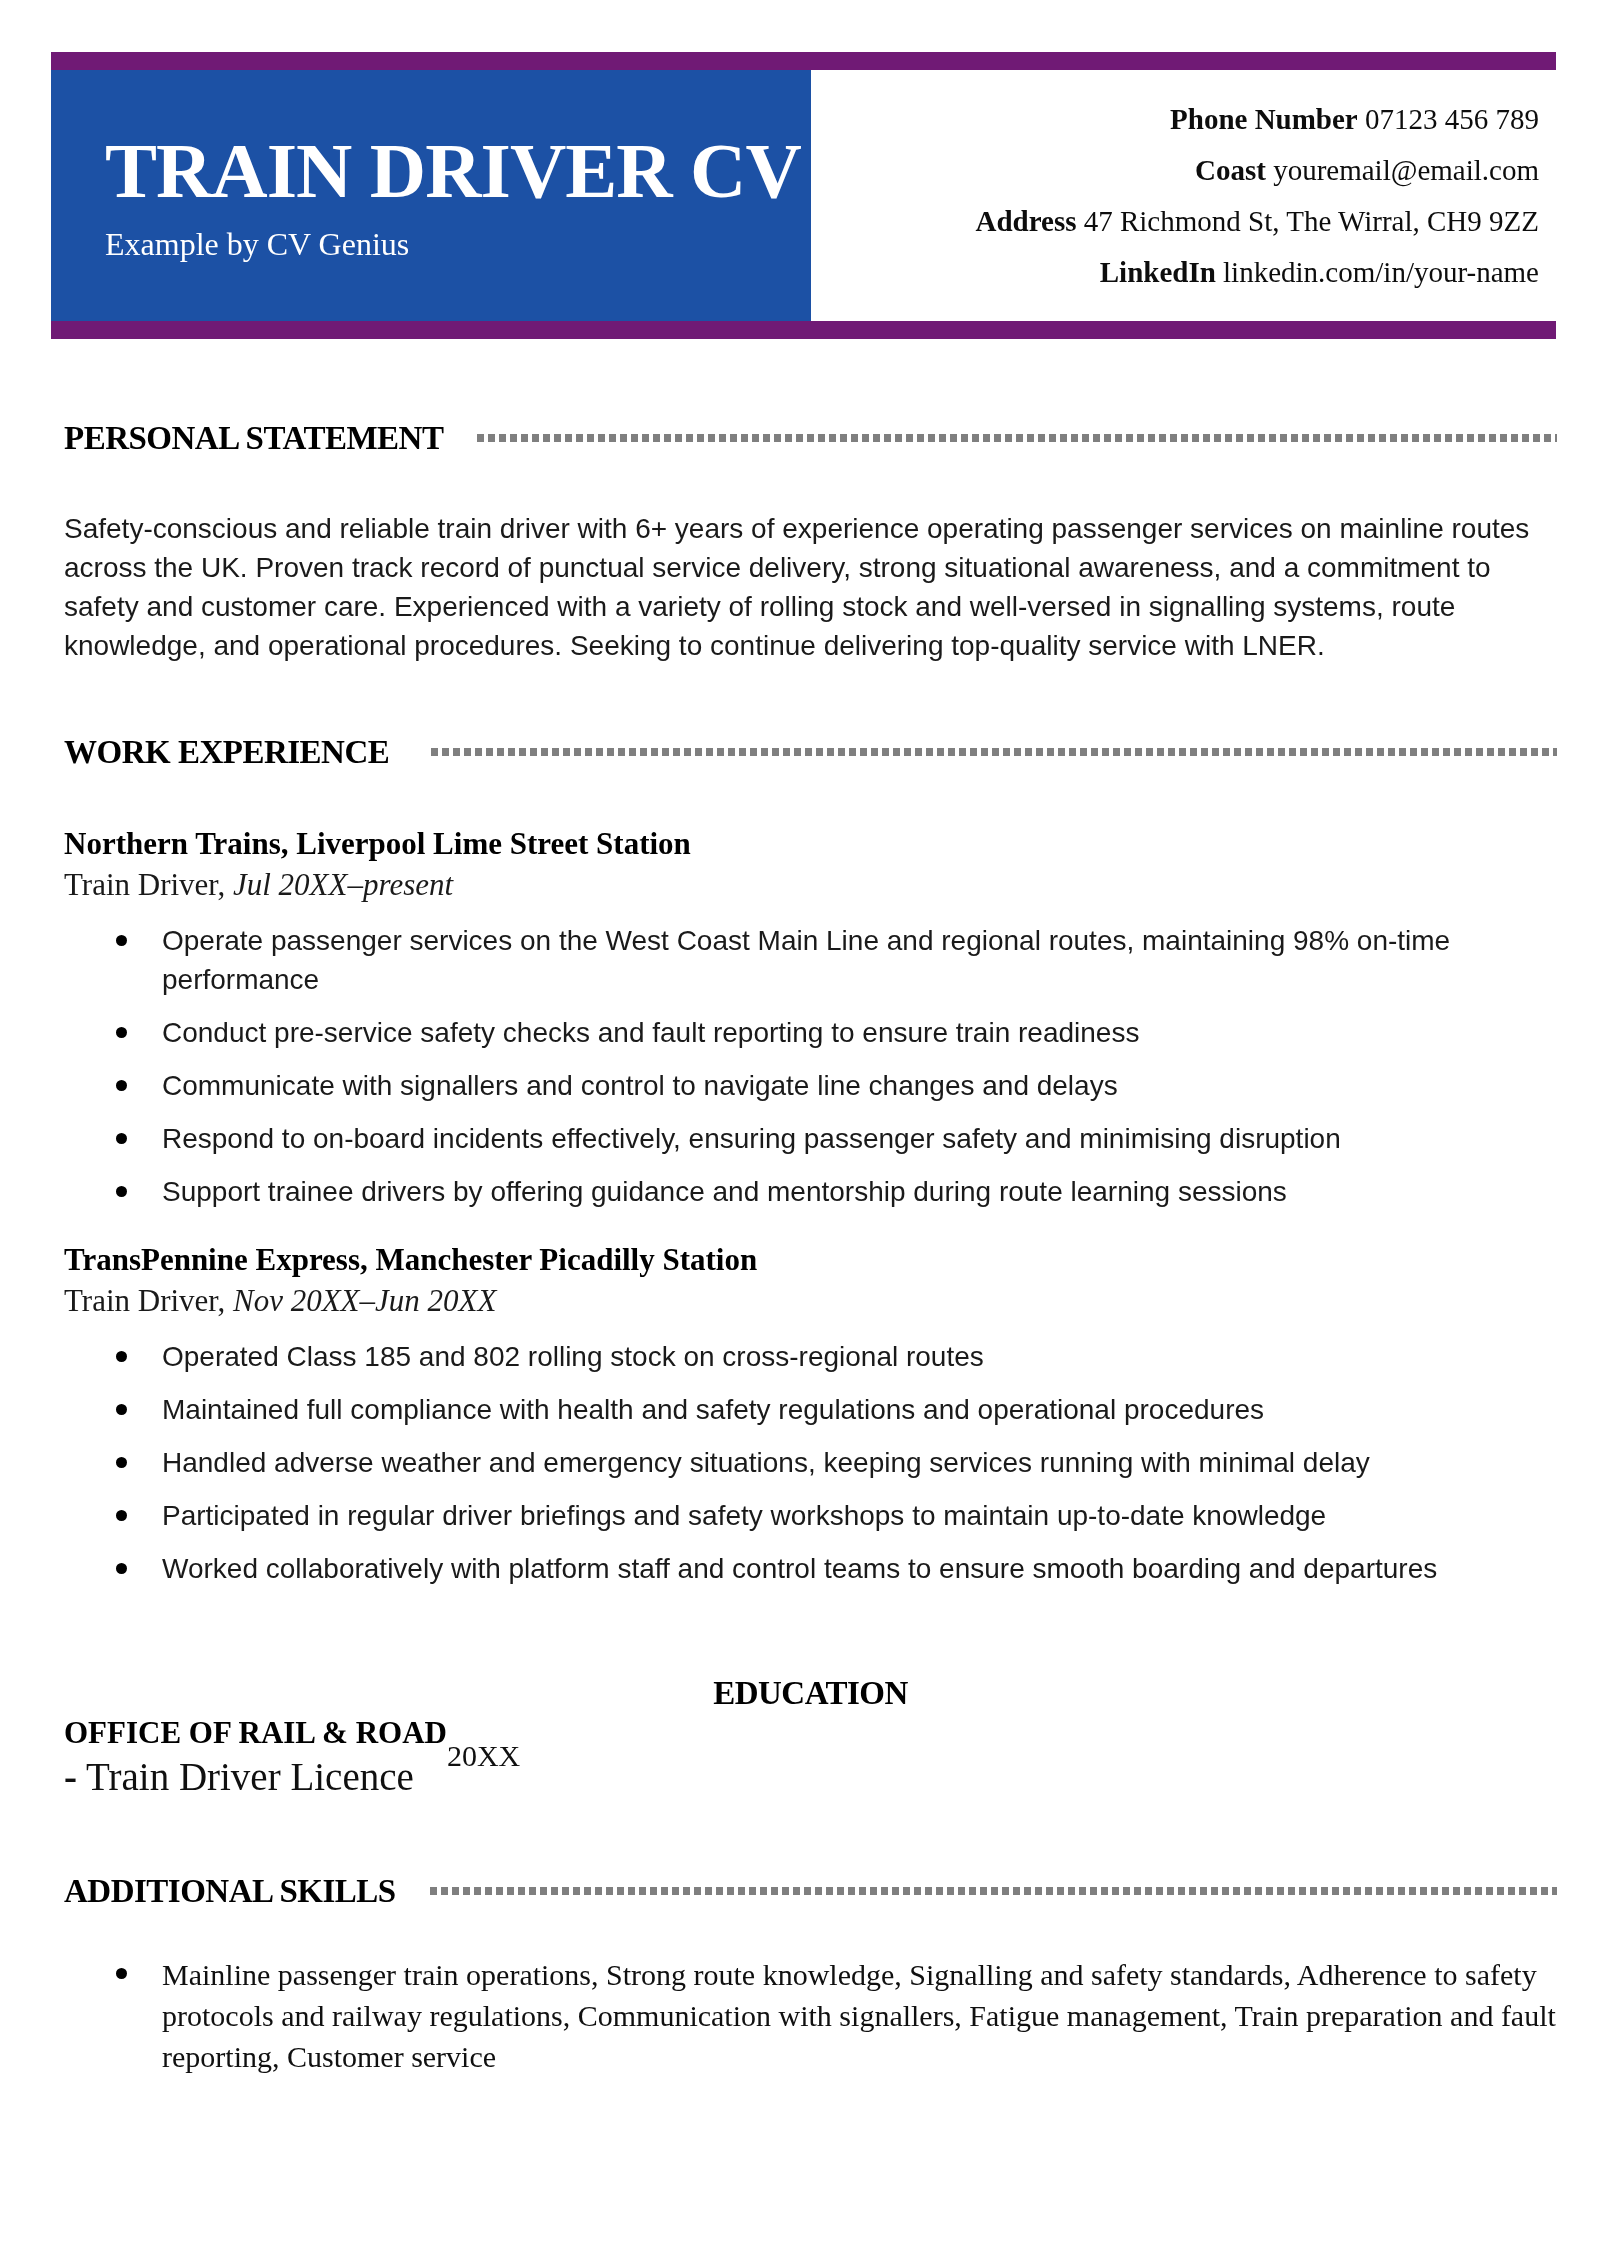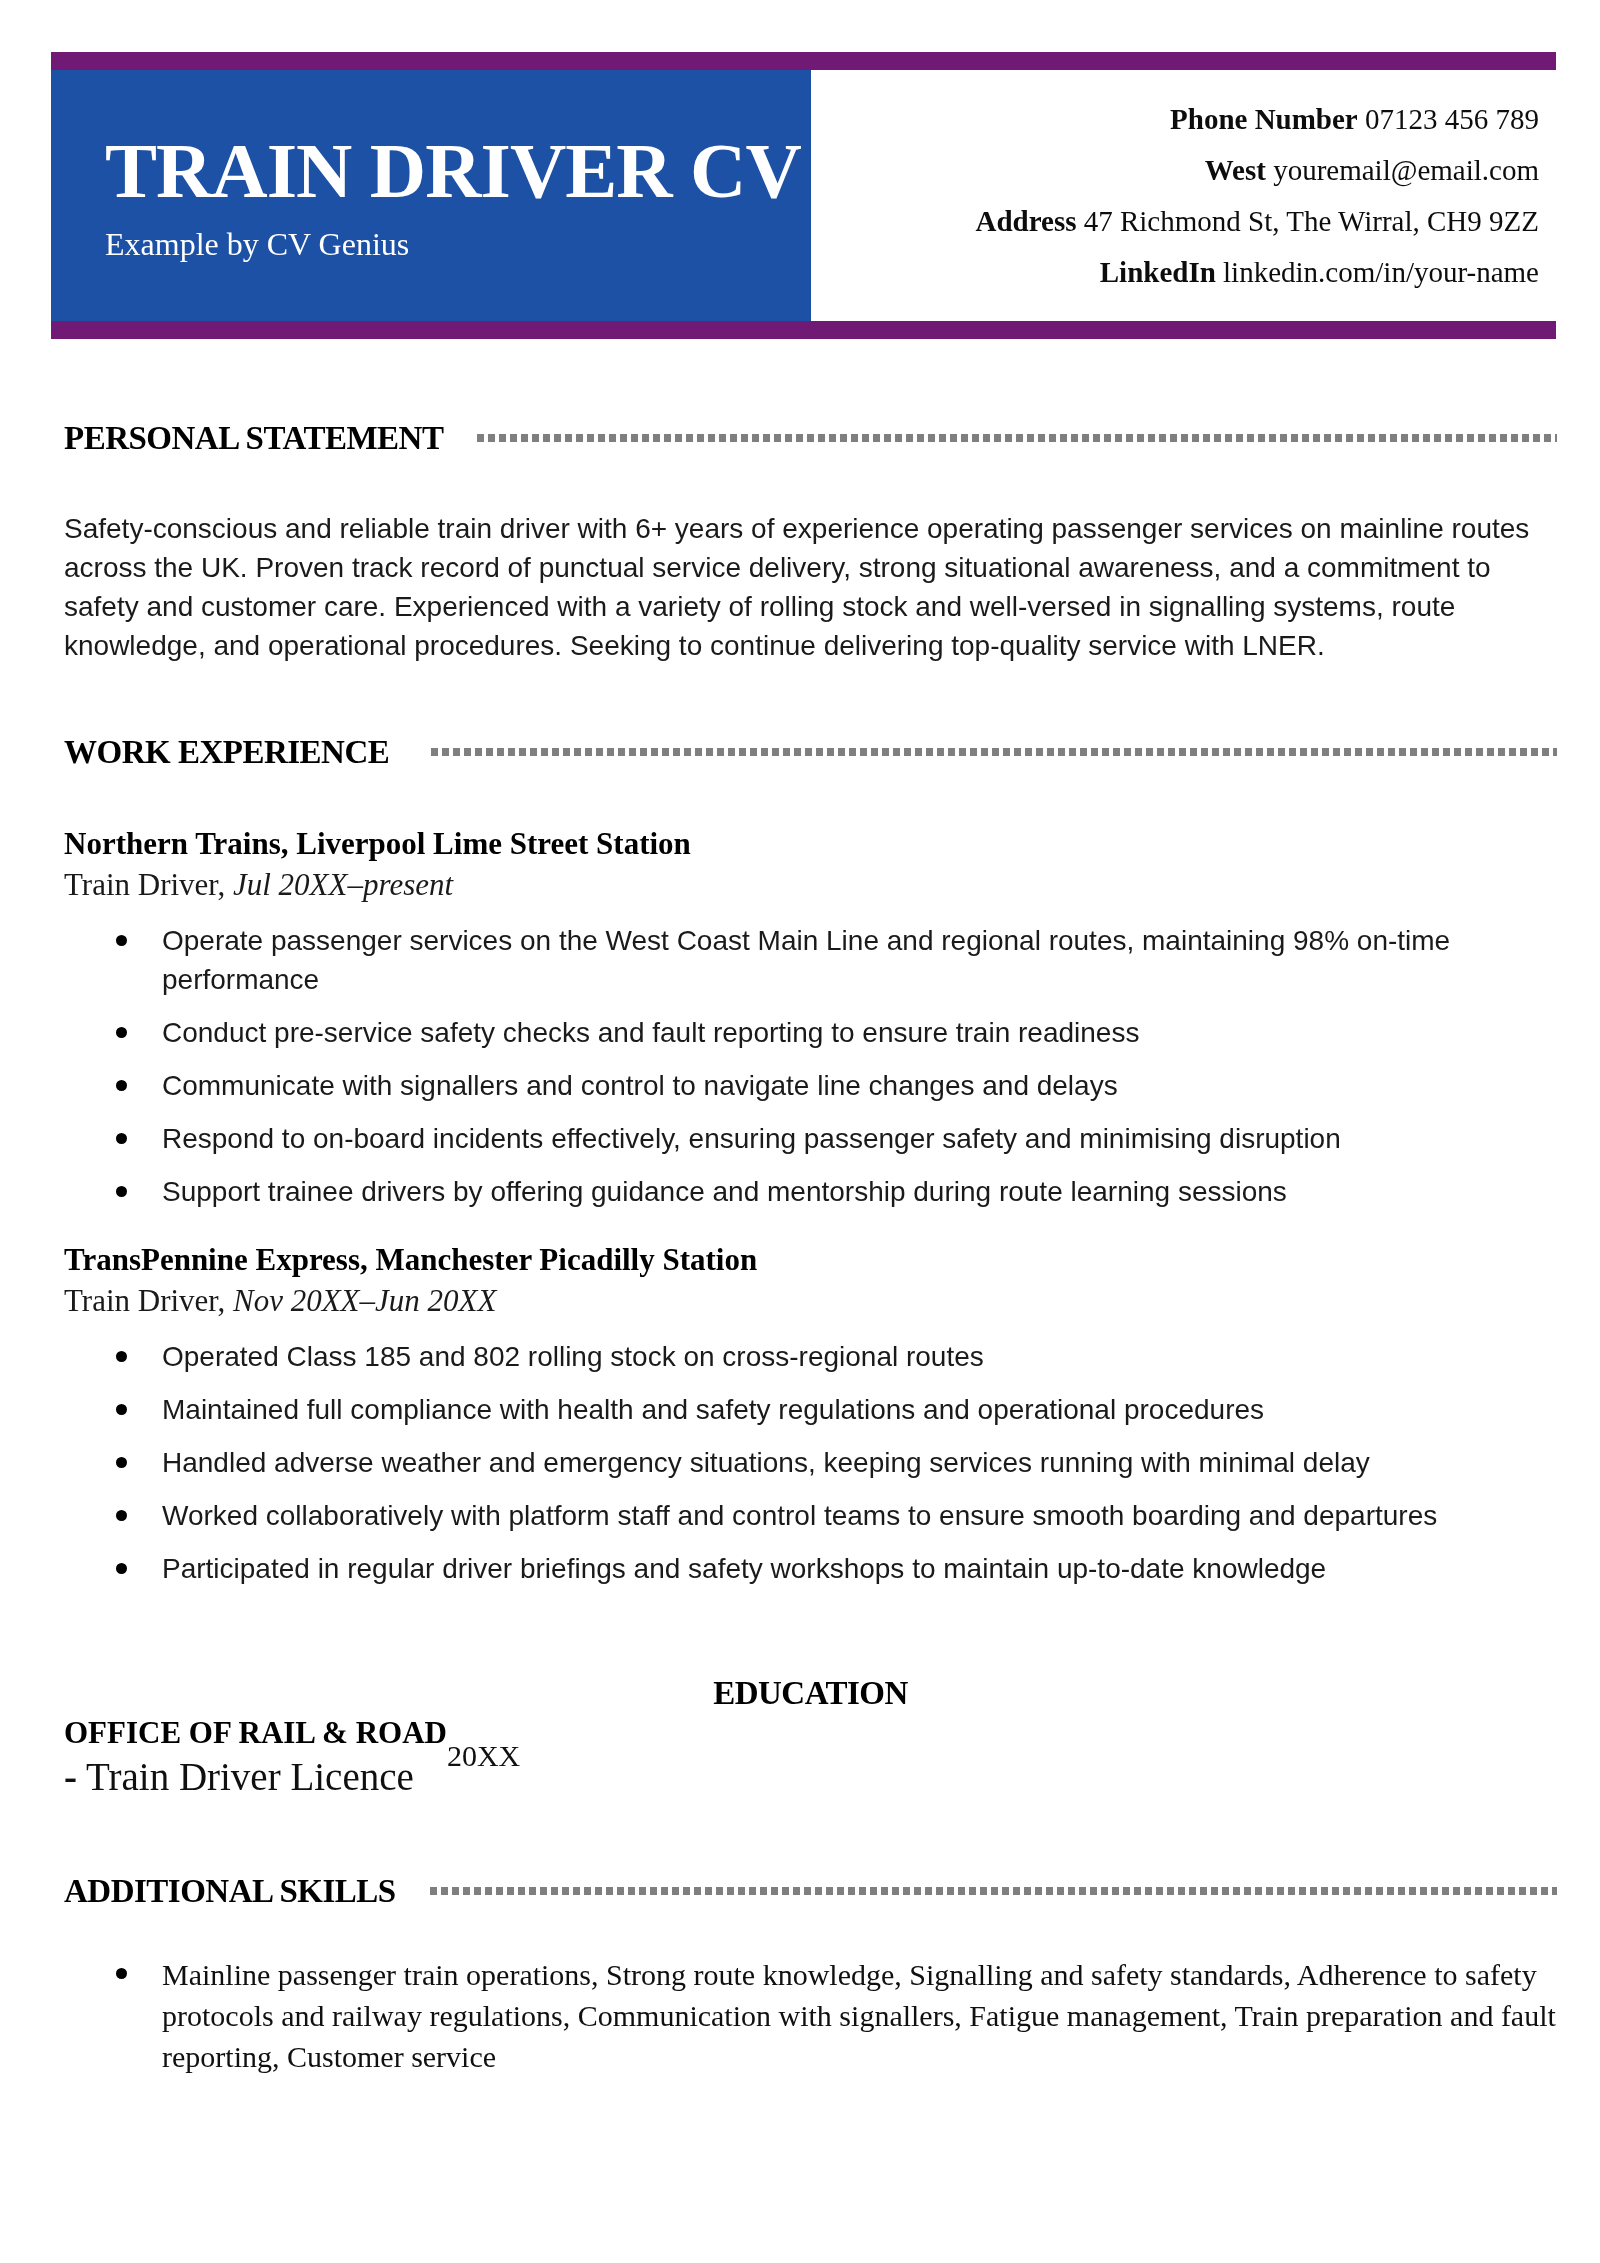--- a/index.html
+++ b/index.html
@@ -112,21 +112,21 @@
   <div class="title-banner">
     <div class="cv-title">TRAIN DRIVER CV</div>
     <div class="cv-subtitle">Example by CV Genius</div>
   </div>
   <div class="contact-panel">
     <div class="contact-line">
       <span class="contact-label">Phone Number</span>
       <span>07123 456 789</span>
     </div>
     <div class="contact-line">
-      <span class="contact-label">West</span>
+      <span class="contact-label">Coast</span>
       <span>youremail@email.com</span>
     </div>
     <div class="contact-line">
       <span class="contact-label">Address</span>
       <span>47 Richmond St, The Wirral, CH9 9ZZ</span>
     </div>
     <div class="contact-line">
       <span class="contact-label">LinkedIn</span>
       <span>linkedin.com/in/your-name</span>
     </div>
@@ -167,22 +167,22 @@
     <div class="job job-second">
       <div class="job-employer">TransPennine Express, Manchester Picadilly Station</div>
       <div class="job-roleline">
         <span>Train Driver,</span>
         <span class="job-dates">Nov 20XX–Jun 20XX</span>
       </div>
       <ul class="bullets">
         <li>Operated Class 185 and 802 rolling stock on cross-regional routes</li>
         <li>Maintained full compliance with health and safety regulations and operational procedures</li>
         <li>Handled adverse weather and emergency situations, keeping services running with minimal delay</li>
+        <li>Participated in regular driver briefings and safety workshops to maintain up-to-date knowledge</li>
         <li>Worked collaboratively with platform staff and control teams to ensure smooth boarding and departures</li>
-        <li>Participated in regular driver briefings and safety workshops to maintain up-to-date knowledge</li>
       </ul>
     </div>
   </section>
 
   <section>
     <div class="section-heading-row mt-education">
       <h2 class="section-heading">EDUCATION</h2>
       <div class="dotted-rule"></div>
     </div>
     <div class="edu-row">

